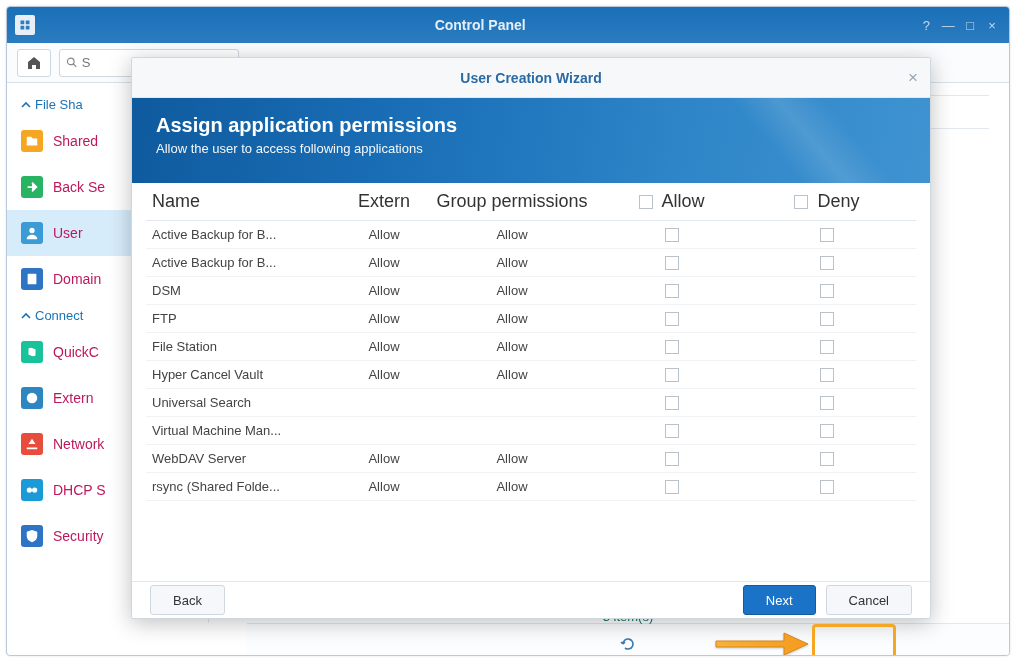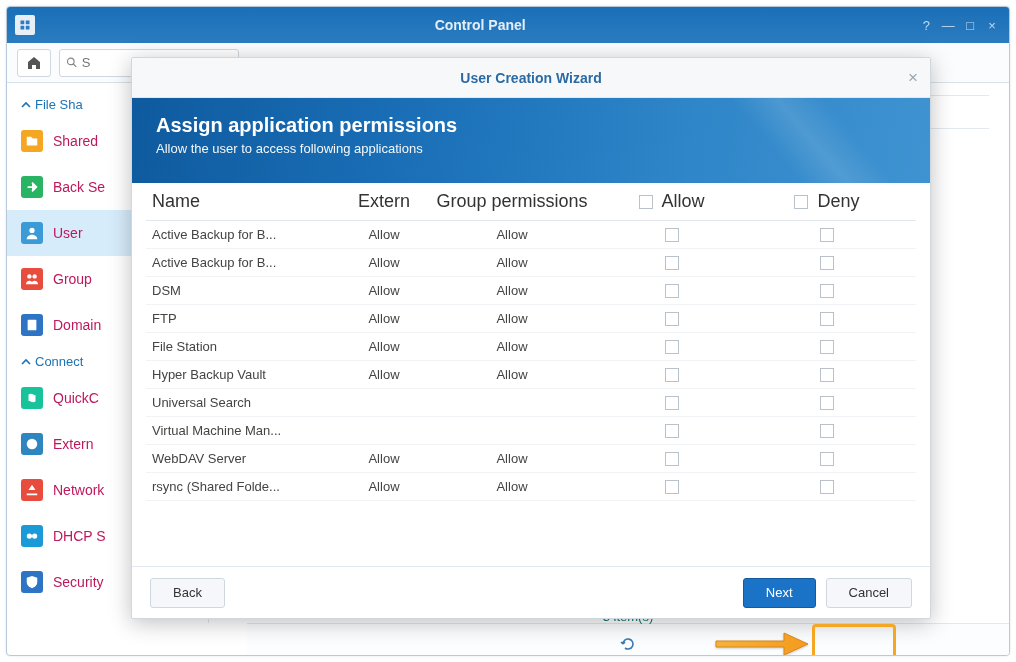--- a/index.html
+++ b/index.html
@@ -51,21 +51,21 @@
   .perm-head { display:flex; height:38px; align-items:center; font-size:18px; color:#333; border-bottom:1px solid #e3e8ee; }
   .c-name { flex:0 0 190px; padding-left:6px; }
   .c-prev { flex:0 0 96px; text-align:center; }
   .c-group { flex:0 0 160px; text-align:center; }
   .c-allow { flex:0 0 160px; display:flex; align-items:center; justify-content:center; gap:8px; }
   .c-deny { flex:0 0 150px; display:flex; align-items:center; justify-content:center; gap:9px; }
   .perm-row { display:flex; height:28px; align-items:center; font-size:13px; color:#444; border-bottom:1px solid #f0f2f5; }
   .perm-row .c-name { white-space:nowrap; overflow:hidden; text-overflow:ellipsis; }
   .chk { width:14px; height:14px; border:1px solid #b9c2cb; background:#fff; display:inline-block; cursor:pointer; }
 
-  .modal-footer { height:52px; border-top:1px solid #e3e8ee; display:flex; align-items:center; padding:12px 18px; gap:10px; }
+  .modal-footer { height:37px; border-top:1px solid #e3e8ee; display:flex; align-items:center; padding:12px 18px; gap:10px; }
   .btn { height:30px; padding:0 22px; border:1px solid #cfd7df; background:#f5f7fa; border-radius:3px; font-size:13px; color:#333; cursor:pointer; }
   .btn-primary { background:#1b73c7; border-color:#135a9e; color:#fff; font-weight:500; }
   .spacer { flex:1; }
   .highlight-ring { position:absolute; border:3px solid #f5a623; border-radius:4px; pointer-events:none; }
   .arrow { position:absolute; pointer-events:none; }
   .arrow svg { filter: drop-shadow(0 1px 1px rgba(0,0,0,0.2)); }
 </style>
 </head>
 <body>
 
@@ -131,30 +131,20 @@
           <div class="side-item selected">
             <span class="side-icon" style="background:#3b9bd6">
               <svg viewBox="0 0 16 16">
                 <circle cx="8" cy="5" r="3" fill="#fff"></circle>
                 <path fill="#fff" d="M2 15c0-3 3-5 6-5s6 2 6 5z"></path>
               </svg>
             </span>
             <span>User</span>
           </div>
           <div class="side-item">
-            <span class="side-icon" style="background:#e74c3c">
-              <svg viewBox="0 0 16 16">
-                <circle cx="5" cy="5" r="2.5" fill="#fff"></circle>
-                <circle cx="11" cy="5" r="2.5" fill="#fff"></circle>
-                <path fill="#fff" d="M1 14c0-2 2-4 4-4s4 2 4 4zm6 0c0-2 2-4 4-4s4 2 4 4z"></path>
-              </svg>
-            </span>
-            <span>Group</span>
-          </div>
-          <div class="side-item">
             <span class="side-icon" style="background:#2e74c4">
               <svg viewBox="0 0 16 16">
                 <rect x="3" y="2" width="10" height="12" rx="1" fill="#fff"></rect>
               </svg>
             </span>
             <span>Domain</span>
           </div>
         </div>
       <div class="section-hdr">
         <svg width="10" height="10" viewBox="0 0 10 10">
@@ -308,21 +298,21 @@
             <div class="c-prev">Allow</div>
             <div class="c-group">Allow</div>
             <div class="c-allow">
               <span class="chk"></span>
             </div>
             <div class="c-deny">
               <span class="chk"></span>
             </div>
           </div>
           <div class="perm-row">
-            <div class="c-name">Hyper Backup Vault</div>
+            <div class="c-name">Hyper Cancel Vault</div>
             <div class="c-prev">Allow</div>
             <div class="c-group">Allow</div>
             <div class="c-allow">
               <span class="chk"></span>
             </div>
             <div class="c-deny">
               <span class="chk"></span>
             </div>
           </div>
           <div class="perm-row">

